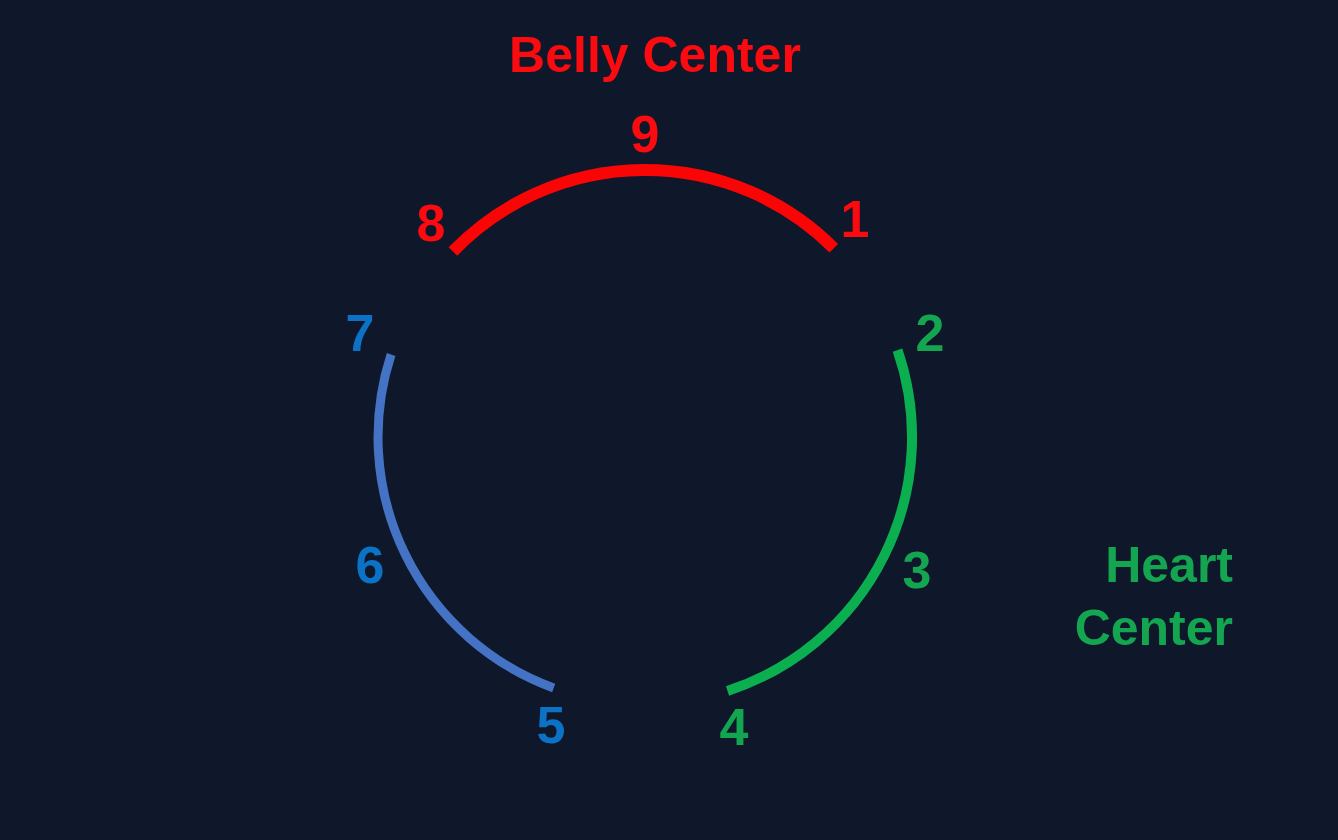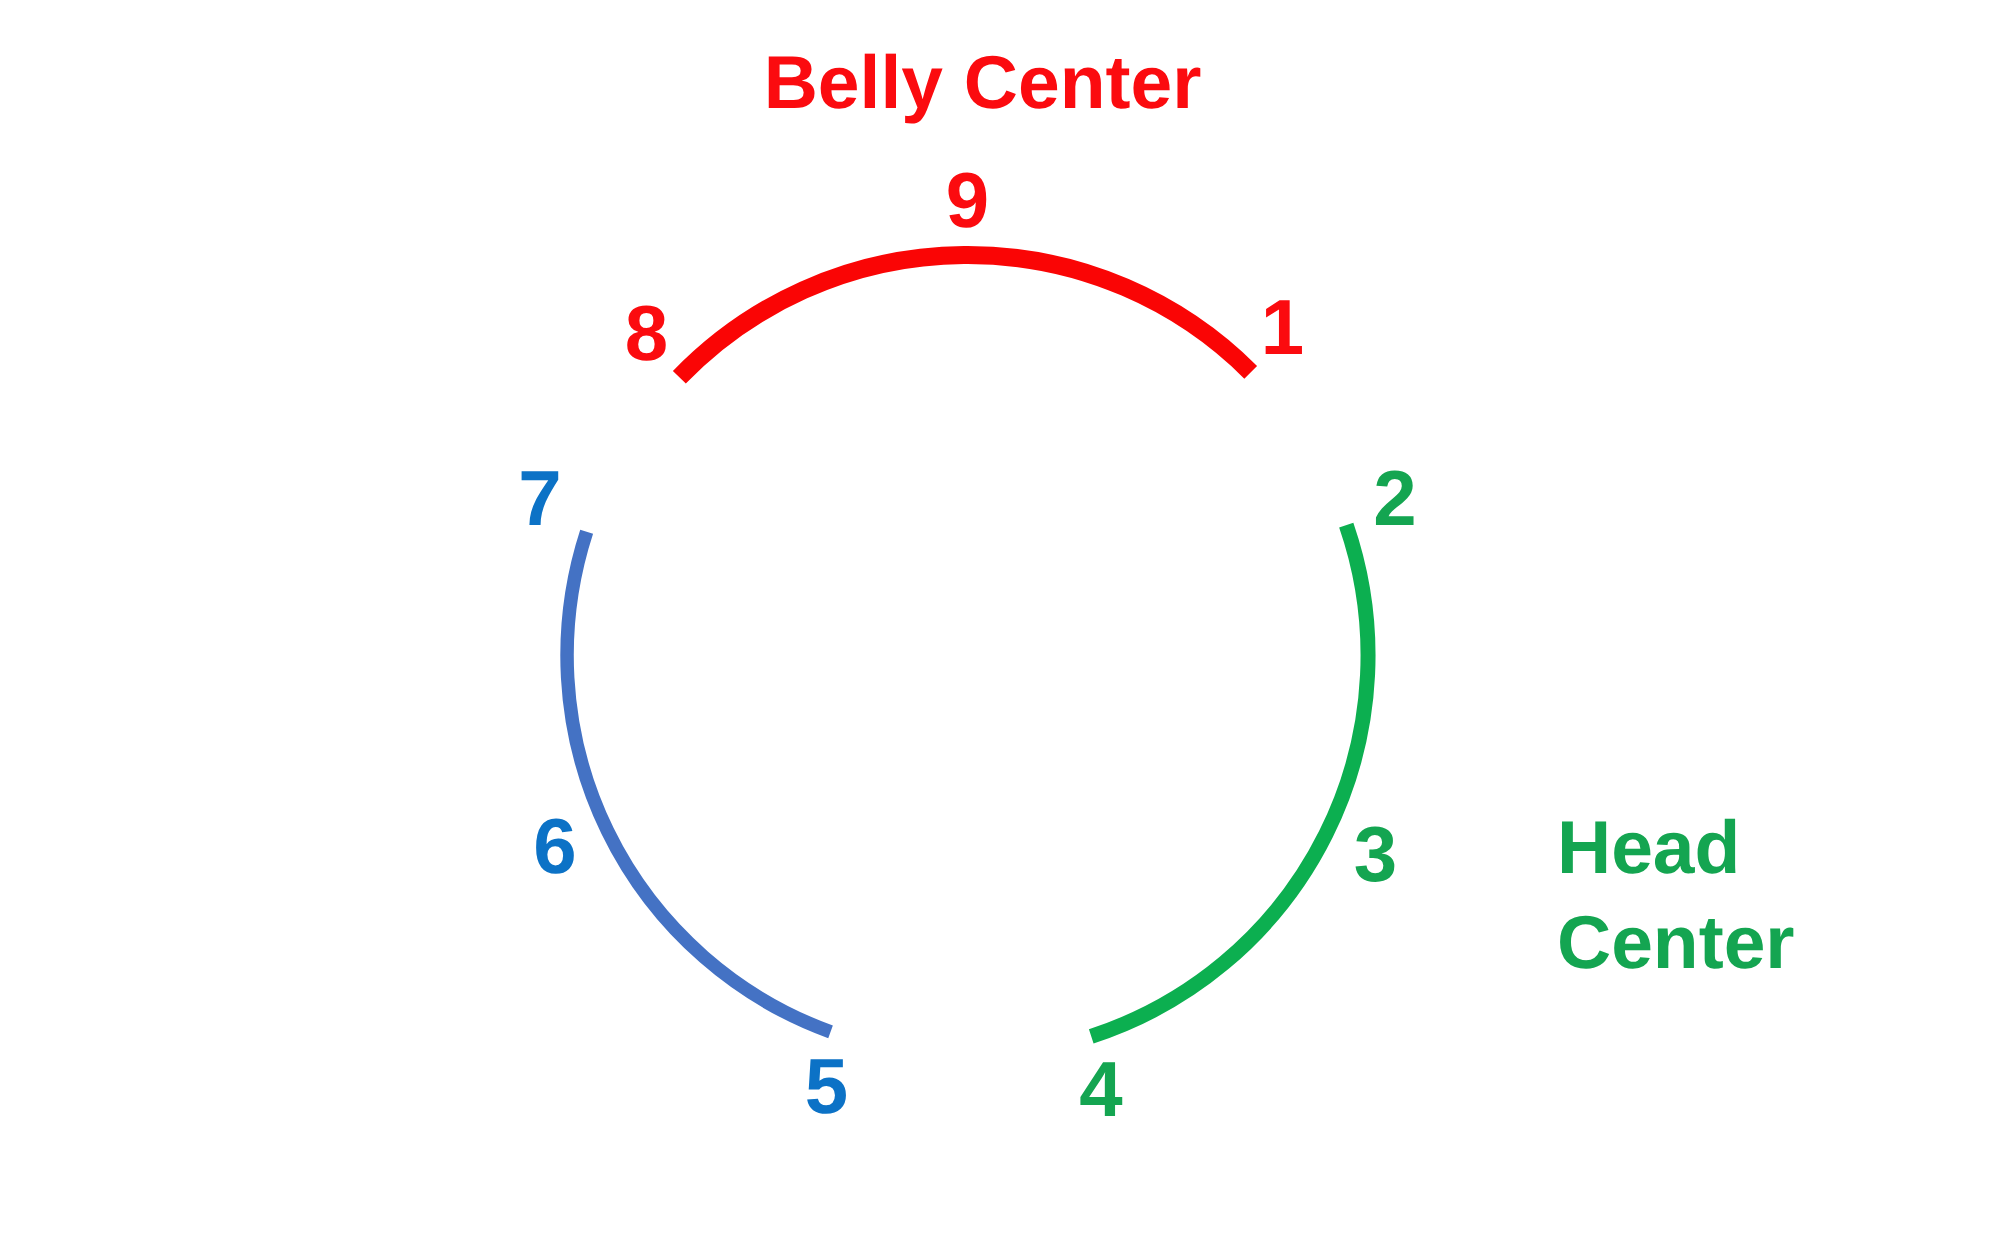--- a/index.html
+++ b/index.html
@@ -30,31 +30,31 @@
     position: absolute;
     transform: translate(-50%, -50%);
     font-weight: bold;
     font-size: 52px;
     line-height: 1;
   }
 </style>
 </head>
 <body style="background: rgb(0, 0, 0);">
 
-<div class="stage" style="background: #ffffff;">
+<div class="stage" style="background: #0f172a; text-align: right;">
   <svg class="arcs-svg" id="arcs-svg" width="1338" height="840" viewBox="0 0 1338 840">
       <path d="M 452.9 251.5 A 267 267 0 0 1 833.8 248.2" fill="none" stroke="#FA0505" stroke-width="12" stroke-linecap="butt"></path>
       <path d="M 897.5 350.1 A 267 267 0 0 1 727.5 690.9" fill="none" stroke="#0CAF50" stroke-width="10" stroke-linecap="butt"></path>
       <path d="M 553.7 687.9 A 267 267 0 0 1 391.1 354.5" fill="none" stroke="#4472C4" stroke-width="9" stroke-linecap="butt"></path>
     </svg>
 
   <div class="center-label belly" style="color: rgb(251, 11, 15);">Belly Center</div>
 
 
-  <div class="center-label heart" style="color: rgb(20, 165, 81);">Head Center</div>
+  <div class="center-label heart" style="color: rgb(20, 165, 81);">Heart Center</div>
 
   <div id="points">
       <div class="point-digit" style="left: 855px; top: 219px; color: rgb(251, 11, 15);">1</div>
       <div class="point-digit" style="left: 930px; top: 333px; color: rgb(20, 165, 81);">2</div>
       <div class="point-digit" style="left: 917px; top: 570px; color: rgb(20, 165, 81);">3</div>
       <div class="point-digit" style="left: 734px; top: 727px; color: rgb(20, 165, 81);">4</div>
       <div class="point-digit" style="left: 551px; top: 725px; color: rgb(12, 114, 198);">5</div>
       <div class="point-digit" style="left: 370px; top: 565px; color: rgb(12, 114, 198);">6</div>
       <div class="point-digit" style="left: 360px; top: 333px; color: rgb(12, 114, 198);">7</div>
       <div class="point-digit" style="left: 431px; top: 223px; color: rgb(251, 11, 15);">8</div>

